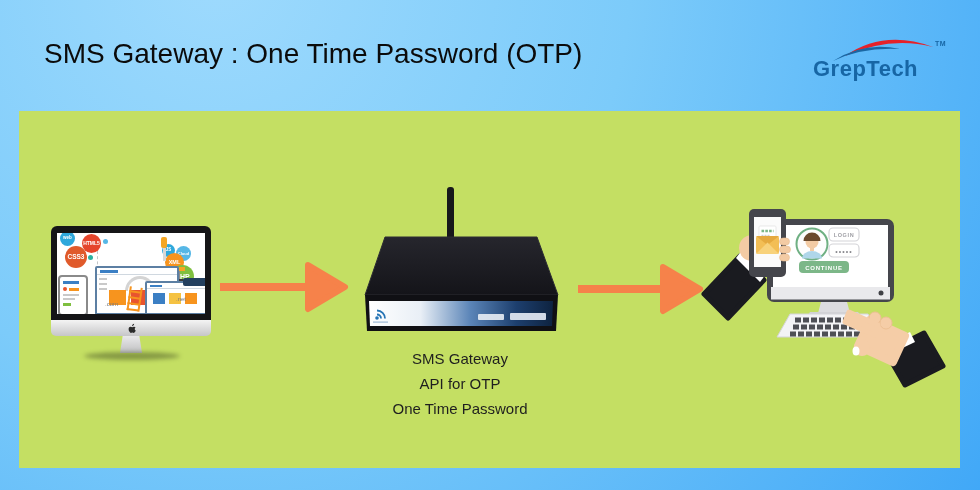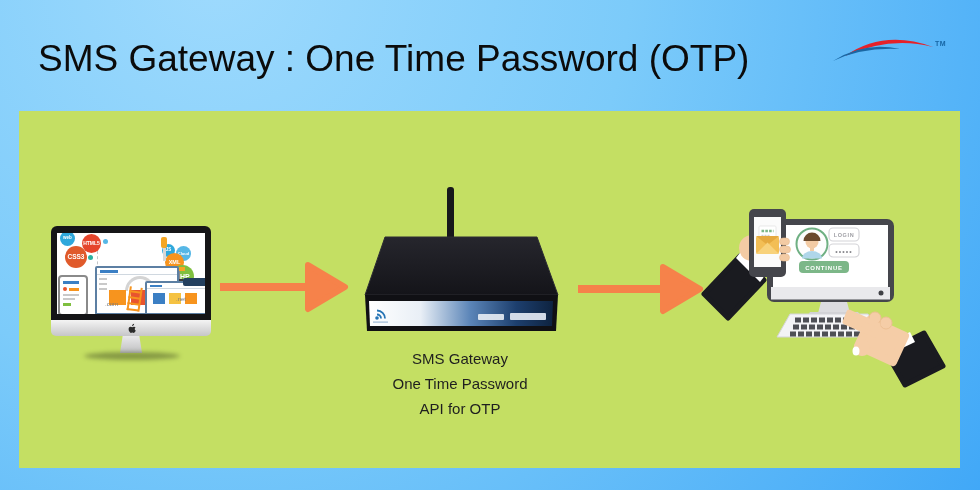--- a/index.html
+++ b/index.html
@@ -1,20 +1,20 @@
 <!DOCTYPE html>
 <html><head>
 <meta charset="utf-8">
 <style>
   html,body{margin:0;padding:0;}
   body{width:980px;height:490px;overflow:hidden;font-family:"Liberation Sans",sans-serif;}
   .stage{position:absolute;left:0;top:0;width:980px;height:490px;
          background:radial-gradient(circle at 22% -5%, #9EDAFD 0%, #7CCBFA 45%, #41A8F7 100%);}
   
-  .title{position:absolute;left:38px;top:39px;font-size:37px;line-height:1.1;color:#0b0b0b;letter-spacing:0;}
+  .title{position:absolute;left:44px;top:39px;font-size:28px;line-height:1.1;color:#0b0b0b;letter-spacing:0;}
   .logo{position:absolute;left:812px;top:34px;width:136px;height:58px;}
   .logo-swoosh{position:absolute;left:0;top:0;}
   .logo-text{position:absolute;left:1px;top:22px;width:136px;font-size:22px;font-weight:bold;color:#1766A5;letter-spacing:0.5px;}
   .logo-tm{position:absolute;right:2px;top:6px;font-size:7px;font-weight:bold;color:#1766A5;letter-spacing:0.5px;}
   
   .panel{position:absolute;left:19px;top:111px;width:941px;height:357px;background:#C4DF63;}
   
   .caption{position:absolute;color:#1f1f1f;font-size:15px;text-align:center;}
   .cap-apps{left:51px;top:371px;width:160px;}
   .cap-gw{left:335px;top:346px;width:250px;line-height:25px;}
@@ -50,20 +50,21 @@
 
 <div class="stage">
 
   <div class="title">SMS Gateway : One Time Password (OTP)</div>
 
   <div class="logo">
     <svg class="logo-swoosh" width="136" height="28" viewBox="0 0 136 28">
       <path d="M33 22 Q 72 -5 121 13 Q 78 2 33 22 Z" fill="#E62129"></path>
       <path d="M21 27 Q 52 7 88 15 Q 50 13 21 27 Z" fill="#1A67A3"></path>
     </svg>
+    <div class="logo-text">GrepTech</div>
     <div class="logo-tm">TM</div>
   </div>
 
   <div class="panel"></div>
 
   <div class="imac">
     <div class="imac-bezel"></div>
     <div class="imac-screen">
       <div class="badge" style="left:3px;top:-2px;width:15px;height:15px;background:#2FA8DC;font-size:4.5px;">web</div>
       <div class="badge" style="left:25px;top:1px;width:19px;height:19px;background:#E5452C;font-size:5px;">HTML5</div>
@@ -163,22 +164,22 @@
       <circle cx="17" cy="135" r="1.8" fill="#2574B5"></circle>
       <path d="M17 131.5 a4 4 0 0 1 4 4" stroke="#2574B5" stroke-width="1.8" fill="none"></path>
       <path d="M17 127.5 a8 8 0 0 1 8 8" stroke="#2574B5" stroke-width="1.8" fill="none"></path>
       <rect x="13" y="138.5" width="15" height="1.2" fill="#9DB8D4"></rect>
     </g>
     <rect x="118" y="131" width="26" height="6" rx="1" fill="#E8EDF4" opacity="0.9"></rect>
     <rect x="150" y="130" width="36" height="7" rx="1" fill="#DCE4EF" opacity="0.95"></rect>
   </svg>
   <div class="caption cap-gw">
     <div>SMS Gateway</div>
+    <div>API for OTP</div>
     <div>One Time Password</div>
-    <div>API for OTP</div>
   </div>
 
   <svg class="arrow arrow2" width="140" height="64" viewBox="0 0 140 64">
     <line x1="10" y1="32" x2="95" y2="32" stroke="#F6824A" stroke-width="8"></line>
     <polygon points="95,10 132,32 95,54" fill="#F6824A" stroke="#F6824A" stroke-width="6" stroke-linejoin="round"></polygon>
   </svg>
 
   <svg class="receiver" width="260" height="200" viewBox="0 0 260 200">
 
     <rect x="67" y="29" width="127" height="83" rx="7" fill="#45464C"></rect>

